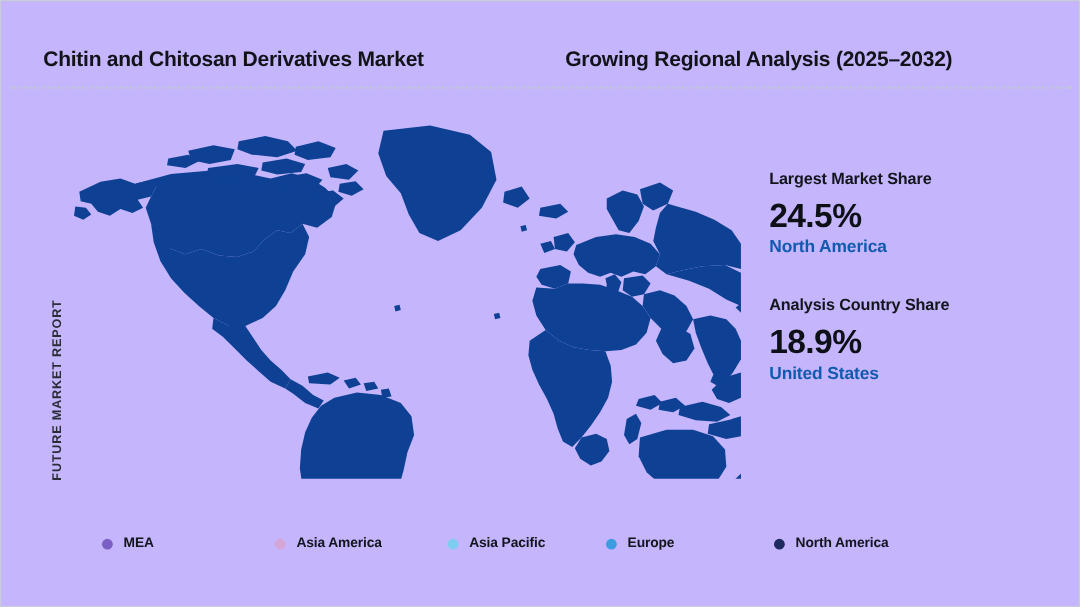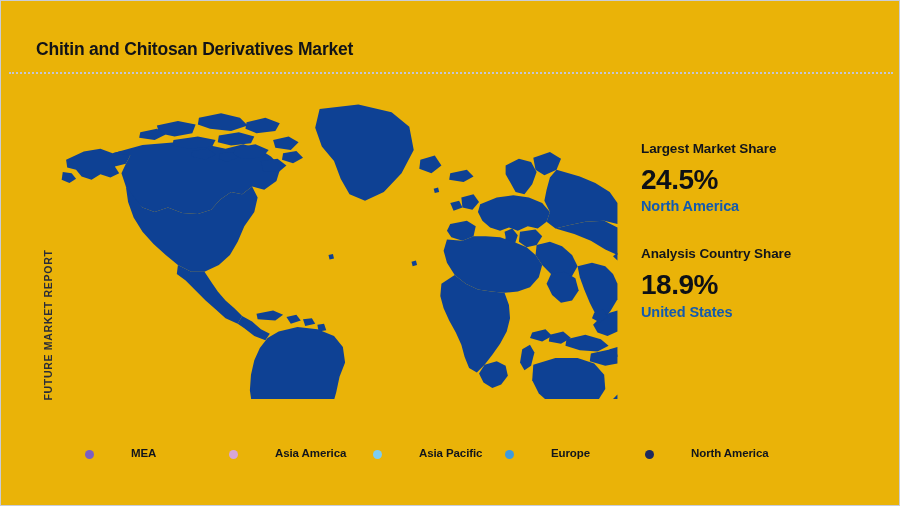--- a/index.html
+++ b/index.html
@@ -112,45 +112,45 @@
   #legend {
     position: absolute;
     left: 84px;
     top: 446px;
     width: 740px;
     height: 22px;
   }
   .legend-item {
     position: absolute;
     display: flex;
-    align-items: flex-end;
-    white-space: nowrap;
-    gap: 28px;
+    align-items: center;
+    white-space: nowrap;
   }
   .legend-dot {
     width: 9px;
     height: 9px;
     border-radius: 50%;
     margin-right: 9px;
     flex: 0 0 auto;
   }
   .legend-text {
     font-size: 11.5px;
     font-weight: bold;
     color: #12151c;
     letter-spacing: -0.1px;
   }
 </style>
 </head>
 <body>
 
-<div id="infographic" style="background: #eab308;">
+<div id="infographic" style="background: #c4b5fd;">
 
   <div id="header">
     <div class="header-title" id="title-left">Chitin and Chitosan Derivatives Market</div>
+    <div class="header-title" id="title-right">Growing Regional Analysis (2025–2032)</div>
     <div id="header-divider"></div>
   </div>
 
   <div id="brand-vertical">FUTURE MARKET REPORT</div>
 
   <div id="map-wrap">
     <svg id="world-map" viewBox="0 0 1010 560" preserveAspectRatio="xMidYMid meet">
       <g id="land-group" fill="#0e4194">
 
         <path d="M12,128 L44,113 L74,108 L96,116 L112,112 L128,120 L120,135 L100,140 L108,152 L92,160 L74,154 L58,164 L40,158 L30,146 L14,142 Z"></path>

